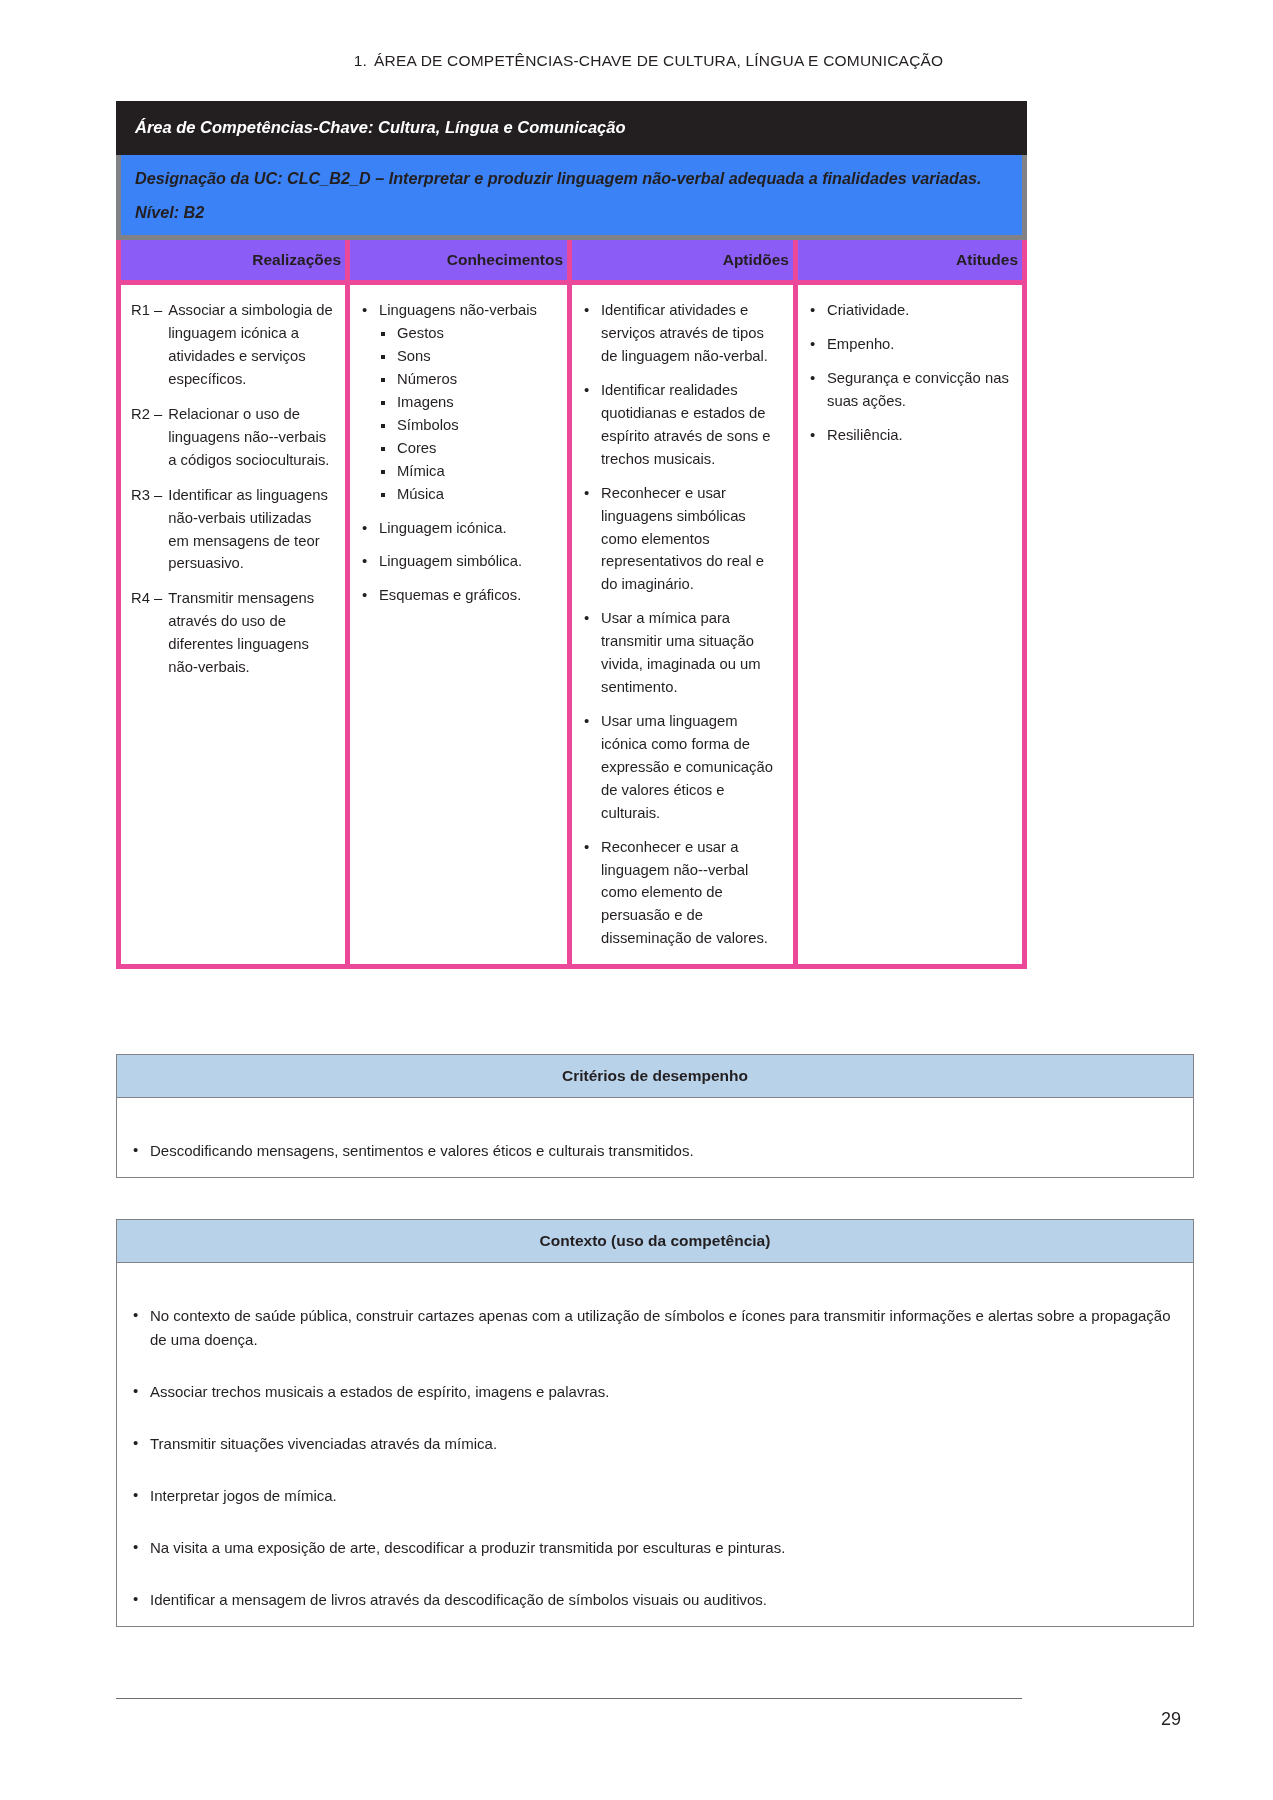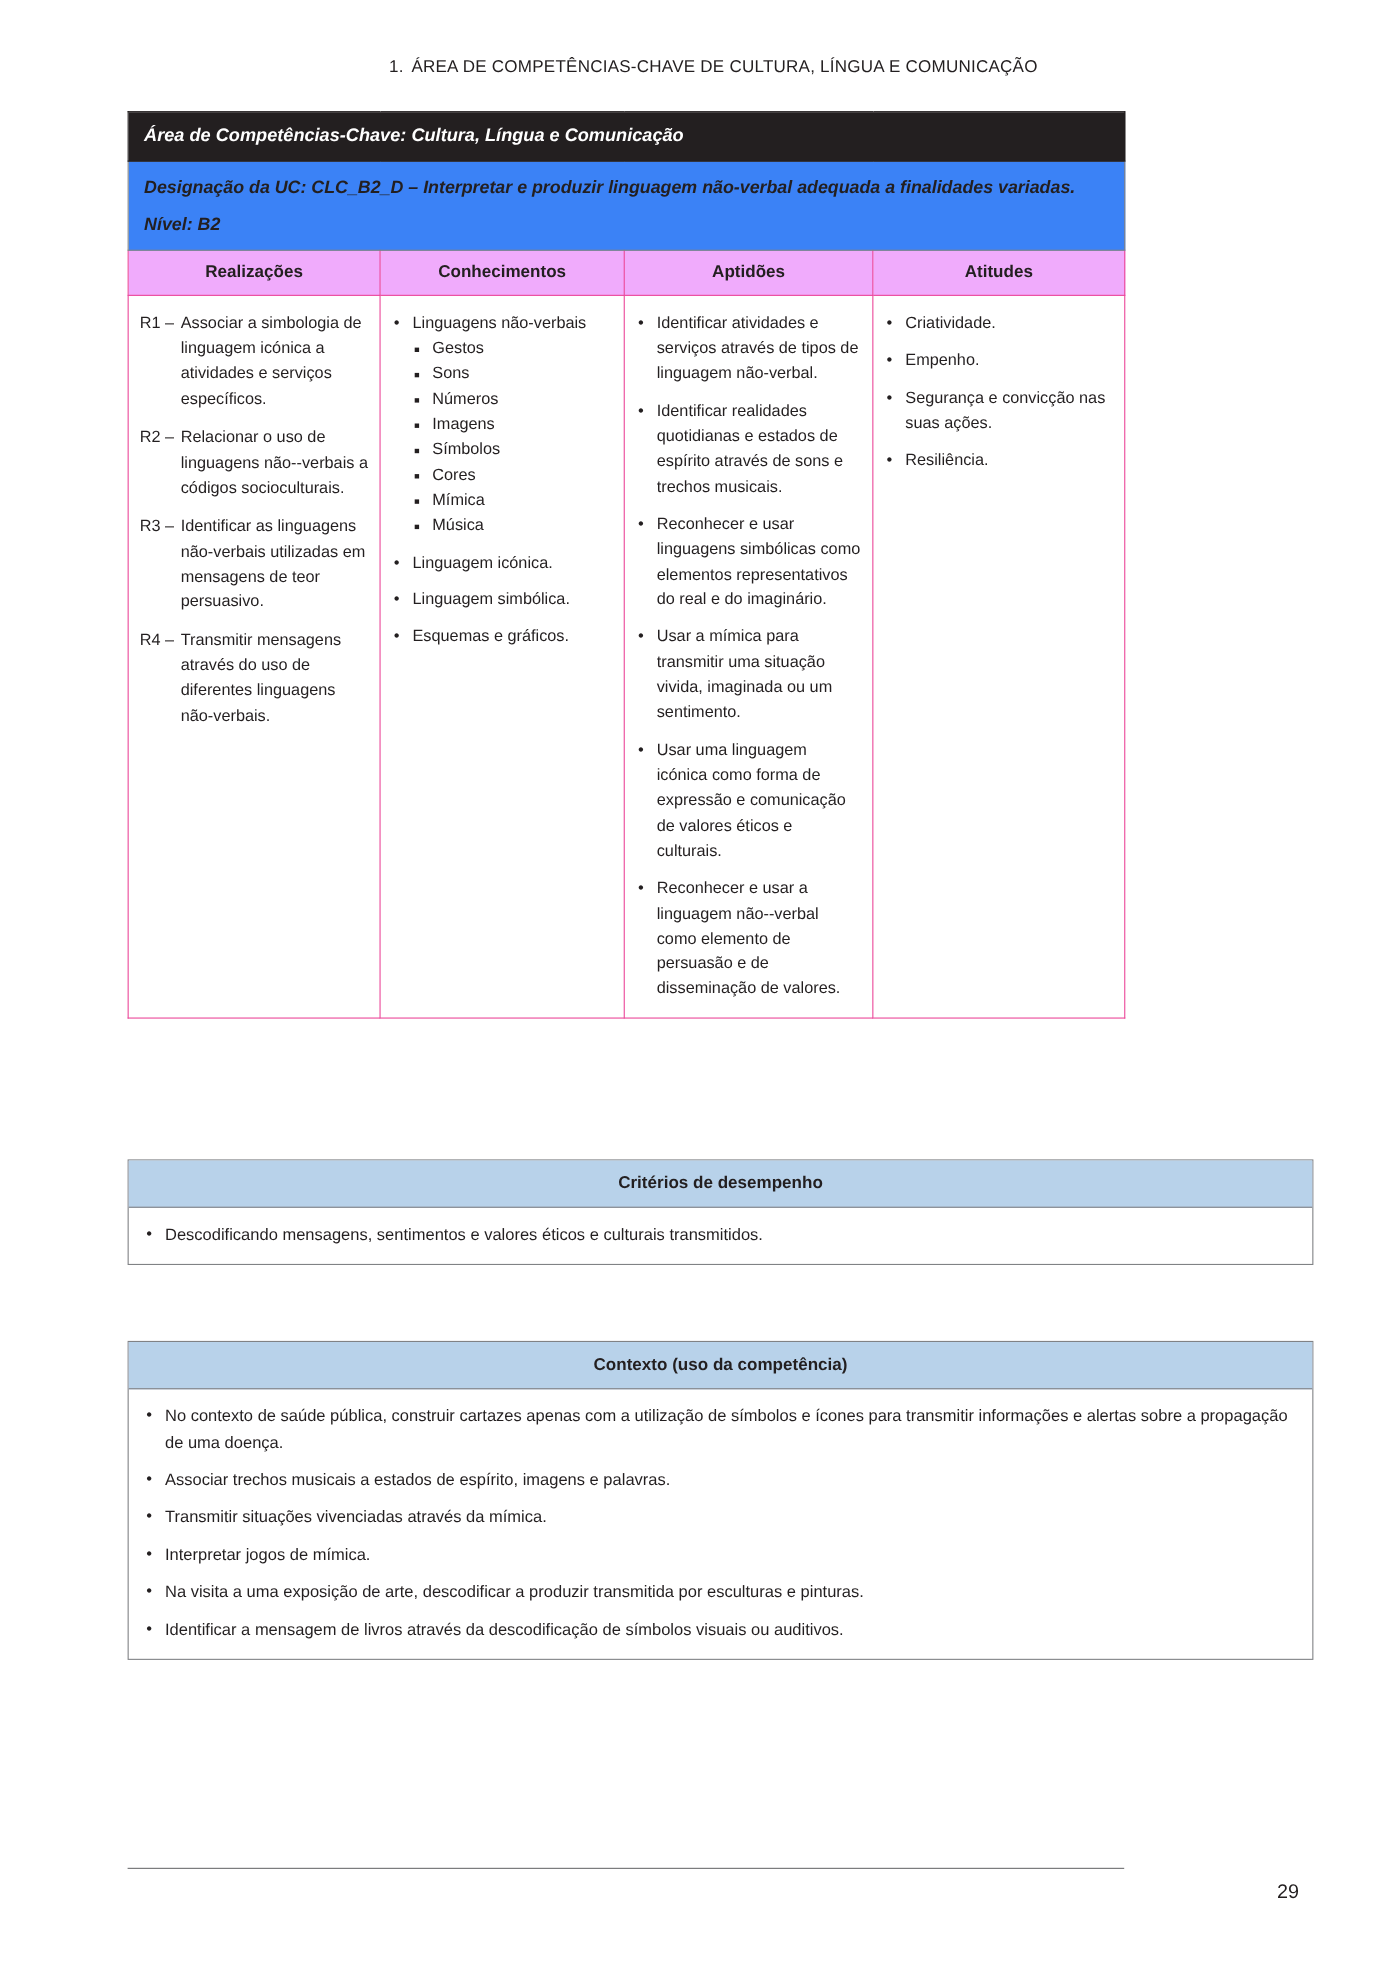--- a/index.html
+++ b/index.html
@@ -43,21 +43,21 @@
   
   .main-table {
     position: absolute;
     left: 104px;
     top: 101px;
     width: 906px;
     border-collapse: collapse;
     table-layout: fixed;
   }
   .main-table td, .main-table th {
-    border: 1px solid #ec4899;
+    border: 5px solid #ec4899;
     padding: 0;
     vertical-align: top;
   }
 
   .band-black {
     background: #231f20;
     color: #ffffff;
     font-style: italic;
     font-weight: bold;
     font-size: 16.5px;
@@ -74,22 +74,22 @@
     border-color: #808285 !important;
     line-height: 1.55;
   }
   .band-grey .lvl {
     display: block;
     padding-top: 9px;
     padding-bottom: 5px;
   }
 
   .col-head {
-    background: #f0abfc;
-    text-align: center;
+    background: #8b5cf6;
+    text-align: right;
     font-weight: bold;
     font-size: 15.5px;
     padding: 11px 4px 11px 4px !important;
     color: #231f20;
   }
 
   .cell {
     padding: 14px 10px 14px 10px !important;
     font-size: 14.8px;
     line-height: 1.55;
@@ -175,21 +175,21 @@
   .box-body {
     padding: 13px 14px 14px 14px;
     font-size: 15px;
     line-height: 1.6;
   }
   .crit-title {
     font-weight: bold;
     font-size: 15.3px;
     margin: 0 0 10px 0;
   }
-  .box-body ul.b-list > li { margin-bottom: 10px; }
+  .box-body ul.b-list > li { margin-bottom: 10px; margin-top: 28px; }
   .box-body ul.b-list > li:last-child { margin-bottom: 0; }
 
   #criterios-box { top: 1054px; }
   #contexto-box  { top: 1219px; }
 
   
   .footer-rule {
     position: absolute;
     left: 104px;
     top: 1698px;

